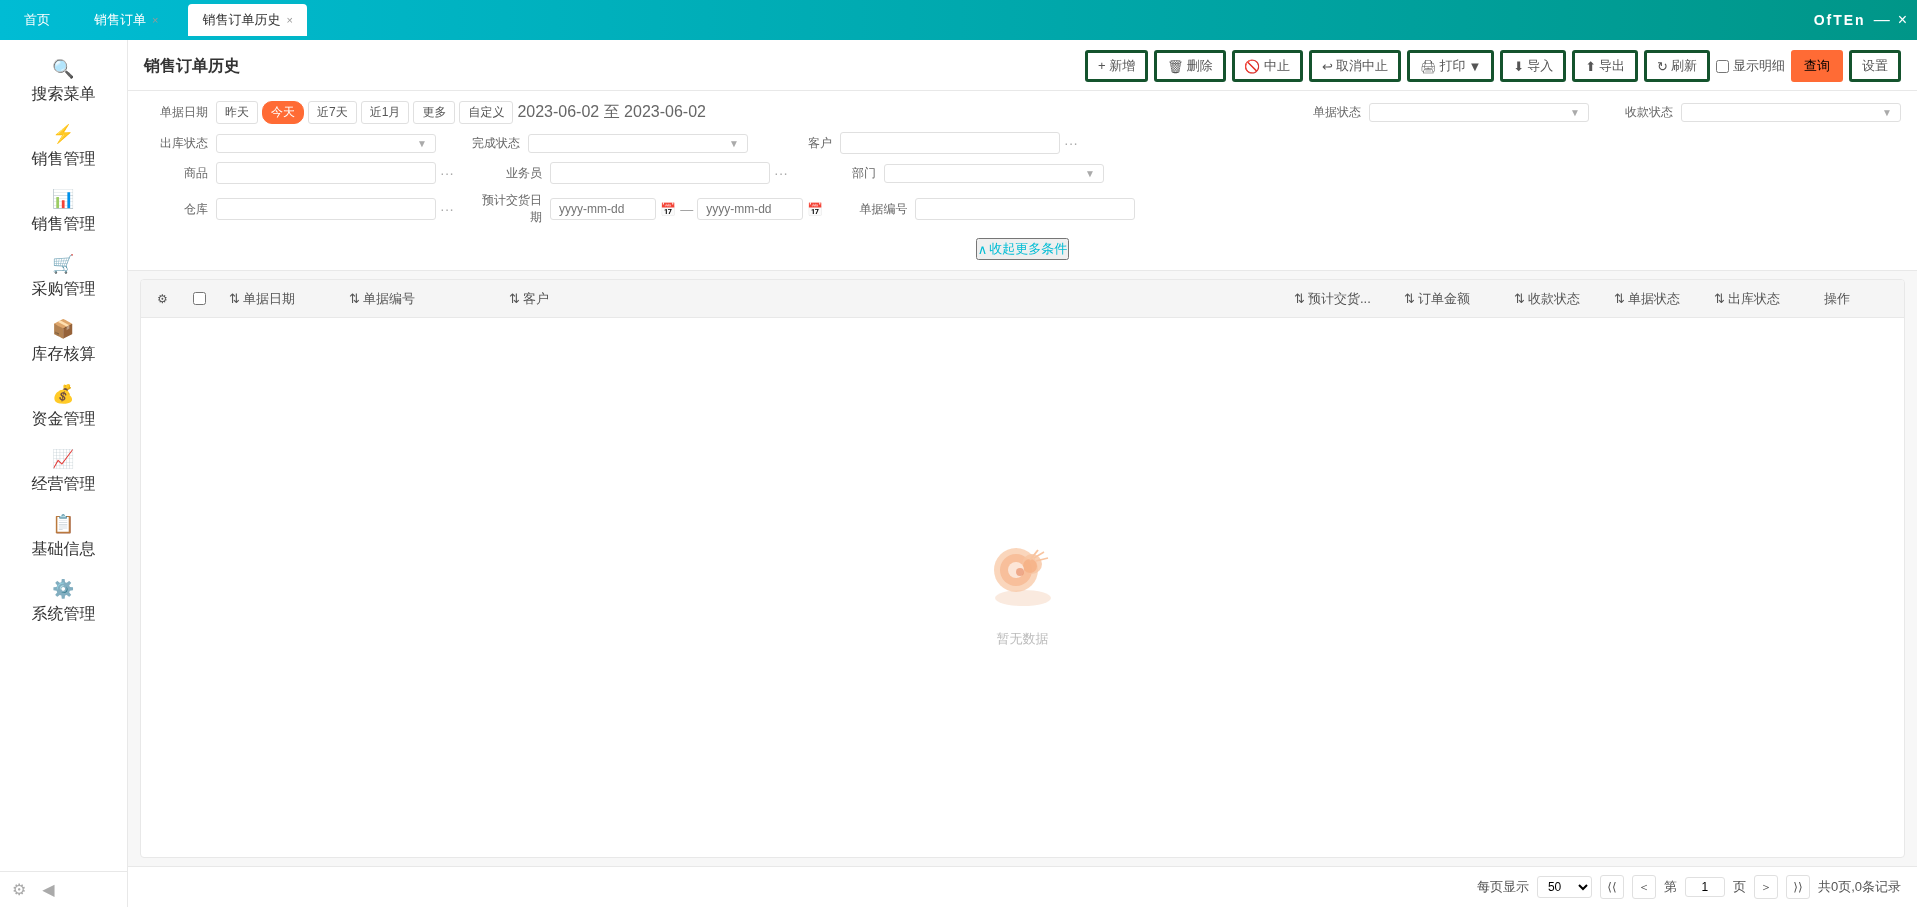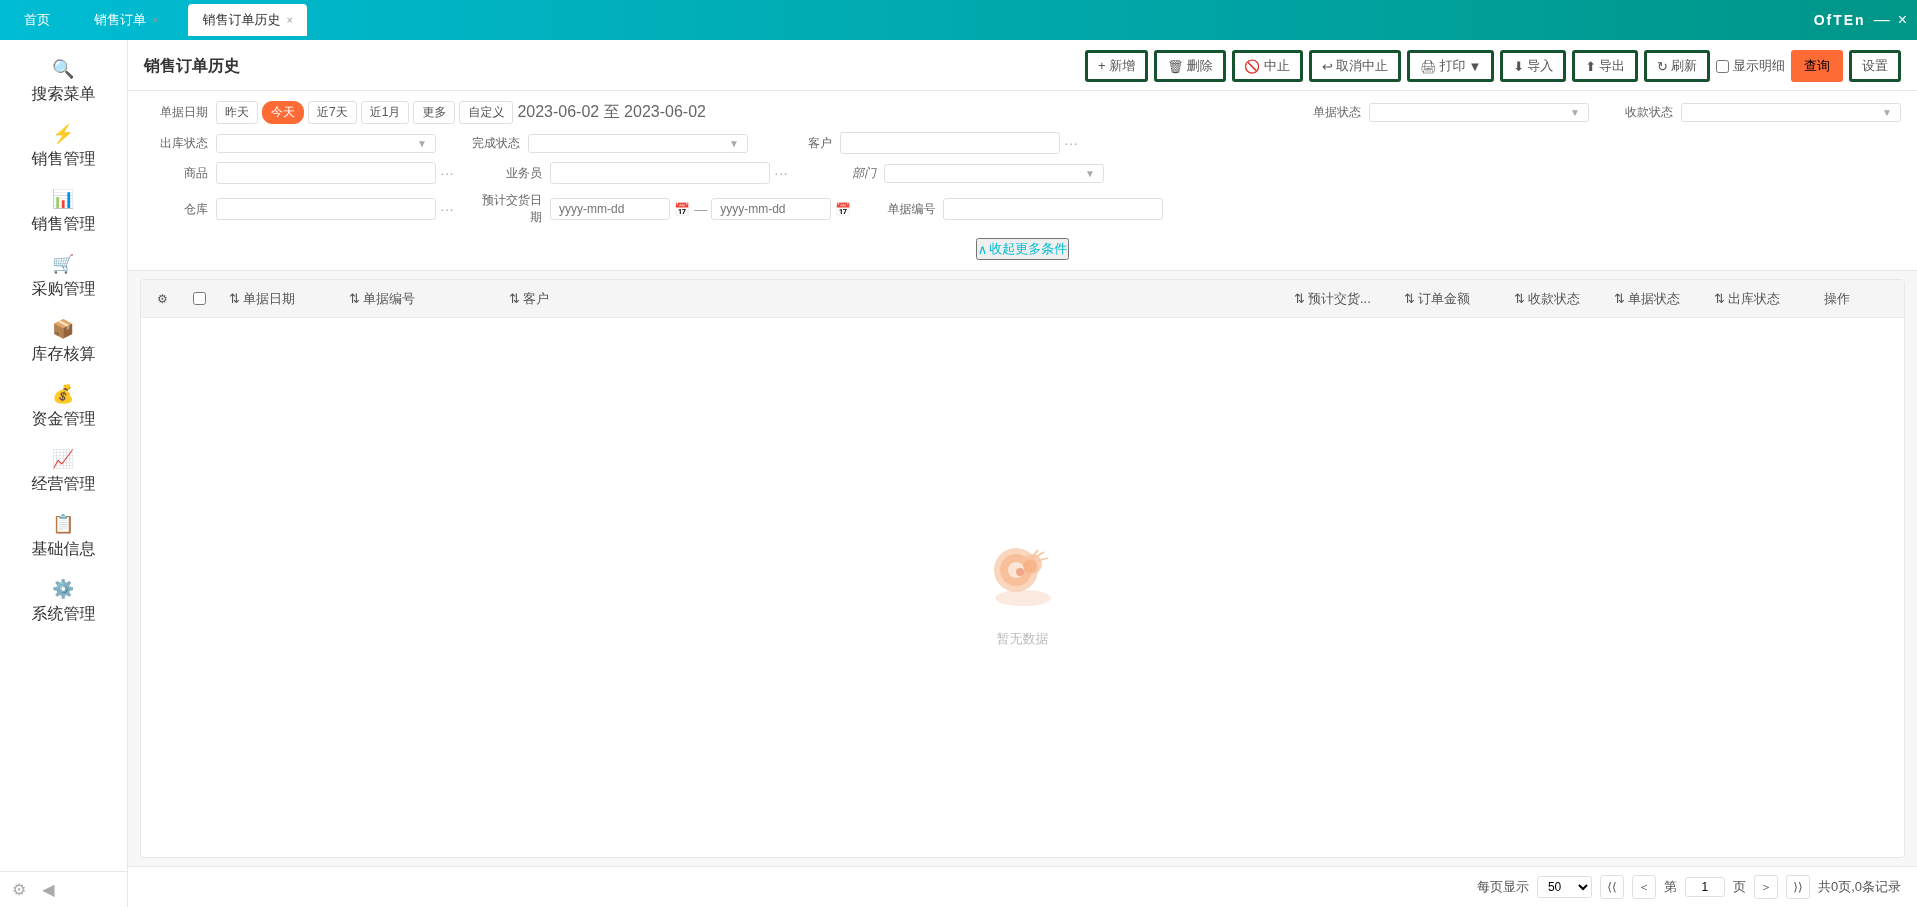--- a/index.html
+++ b/index.html
@@ -237,21 +237,21 @@
       align-items: center;
       gap: 4px;
     }
     .date-input {
       border: 1px solid #e0e0e0;
       border-radius: 3px;
       padding: 3px 8px;
       font-size: 12px;
       color: #bbb;
       background: #fff;
-      width: 120px;
+      width: 106px;
     }
     .cal-icon { color: #aaa; cursor: pointer; }
     .dash { color: #999; }
 
     
     .table-area {
       flex: 1;
       background: #fff;
       margin: 8px 12px;
       border: 1px solid #e8e8e8;
@@ -520,21 +520,21 @@
         <span class="dots-btn">···</span>
       </div>
 
       <div class="filter-row">
         <span class="filter-label">商品</span>
         <input class="input-field" style="width: 220px;">
         <span class="dots-btn">···</span>
         <span class="filter-label" style="margin-left:20px;">业务员</span>
         <input class="input-field" style="width: 220px;">
         <span class="dots-btn">···</span>
-        <span class="filter-label" style="margin-left:20px;font-style:italic;">部门</span>
+        <span class="filter-label" style="margin-left:20px;">部门</span>
         <div class="select-field" style="width:220px;">
           <span></span>
           <span class="chevron">▼</span>
         </div>
       </div>
 
       <div class="filter-row">
         <span class="filter-label">仓库</span>
         <input class="input-field" style="width: 220px;">
         <span class="dots-btn">···</span>

